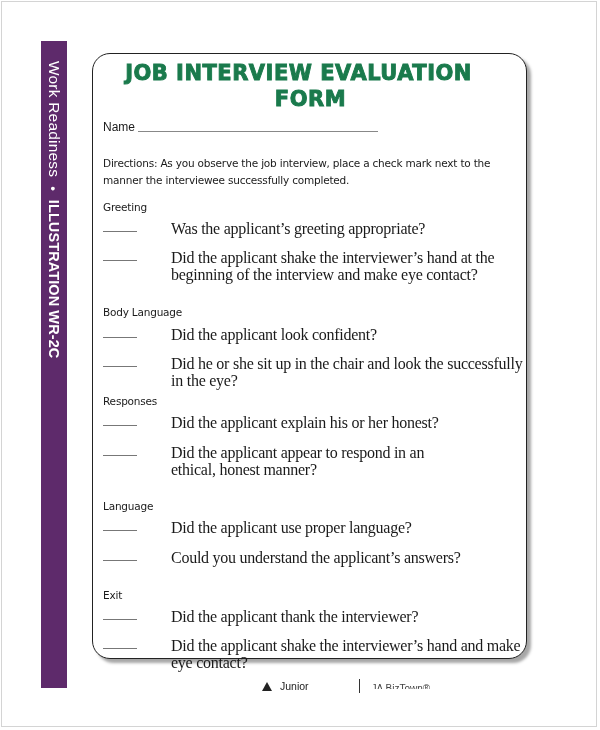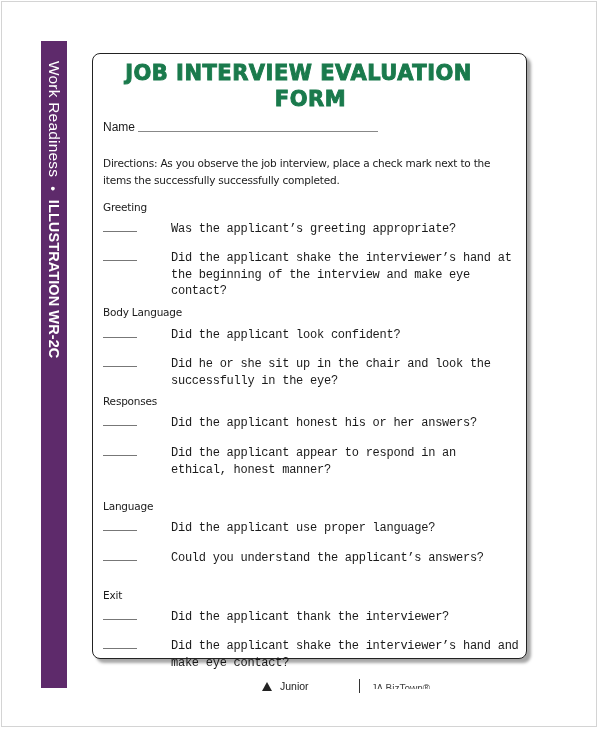--- a/index.html
+++ b/index.html
@@ -27,21 +27,21 @@
     .sidebar-text .light { font-weight: normal; letter-spacing: 0.2px; }
     .sidebar-text .dot { margin: 0 9px; font-weight: bold; font-size: 13px; }
     .sidebar-text .bold { font-weight: bold; font-size: 14.5px; letter-spacing: 0.1px; }
     .page-number {
       position: absolute; left: 41px; bottom: 0; width: 26px;
       color: #ffffff; font-family: "Liberation Sans", sans-serif; font-weight: bold;
       font-size: 13px; text-align: left; padding-left: 2px; line-height: 14px;
     }
     .form-card {
       position: absolute; left: 92px; top: 53px; width: 435px; height: 606px;
-      border: 1.6px solid #222; border-radius: 8px; background: #fff;
+      border: 1.6px solid #222; border-radius: 18px; background: #fff;
       box-shadow: 4px 4px 3px rgba(0,0,0,0.35);
       box-sizing: border-box;
     }
     .title {
       position: absolute; left: 0; top: 6px; width: 100%;
       text-align: center; color: #1a7a4c;
       font-family: "DejaVu Sans", sans-serif; font-weight: 900;
       font-size: 21px; line-height: 26px; letter-spacing: 0.5px;
       -webkit-text-stroke: 0.9px #1a7a4c;
     }
@@ -66,22 +66,22 @@
       font-family: "DejaVu Sans", sans-serif; letter-spacing: -0.2px;
     }
     .item {
       position: absolute; left: 10px; width: 420px; display: flex; align-items: flex-start;
     }
     .blank {
       display: inline-block; width: 34px; height: 1px; background: #777;
       margin-top: 10px; flex: 0 0 34px; cursor: pointer;
     }
     .question {
-      margin-left: 34px; font-size: 12px; line-height: 16.5px;
-      font-family: Liberation Mono, monospace; letter-spacing: -0.25px; width: 352px;
+      margin-left: 34px; font-size: 16px; line-height: 16.5px;
+      font-family: Liberation Serif, serif; letter-spacing: -0.25px; width: 352px;
     }
     .footer {
       position: absolute; top: 676px; left: 262px; height: 20px; display: flex; align-items: center;
     }
     .footer .logo-tri {
       width: 0; height: 0; border-left: 5px solid transparent; border-right: 5px solid transparent;
       border-bottom: 9px solid #222; margin-right: 8px;
     }
     .footer .junior { font-family: Liberation Sans, sans-serif; font-size: 10.5px; color: #222; }
     .footer .sep { width: 1px; height: 14px; background: #333; margin-left: 50px; margin-right: 12px; }
@@ -109,21 +109,21 @@
     <span class="line1">JOB INTERVIEW EVALUATION</span>
     <span class="line2">FORM</span>
   </div>
 
   <div class="name-row">
     <span>Name</span>
     <span class="name-line"></span>
   </div>
 
   <div class="directions">
-    <b>Directions:</b><span> As you observe the job interview, place a check mark next to the items the successfully successfully completed.</span>
+    <b>Directions:</b><span> As you observe the job interview, place a check mark next to the manner the interviewee successfully completed.</span>
   </div>
 
   <div class="section-head" style="top:147px">Greeting</div>
   <div class="item" style="top:167px">
     <span class="blank"></span>
     <span class="question">Was the applicant’s greeting appropriate?</span>
   </div>
   <div class="item" style="top:196px">
     <span class="blank"></span>
     <span class="question">Did the applicant shake the interviewer’s hand at the beginning of the interview and make eye contact?</span>
@@ -135,21 +135,21 @@
     <span class="question">Did the applicant look confident?</span>
   </div>
   <div class="item" style="top:302px">
     <span class="blank"></span>
     <span class="question" style="width:360px">Did he or she sit up in the chair and look the successfully in the eye?</span>
   </div>
 
   <div class="section-head" style="top:341px">Responses</div>
   <div class="item" style="top:361px">
     <span class="blank"></span>
-    <span class="question">Did the applicant honest his or her answers?</span>
+    <span class="question">Did the applicant explain his or her honest?</span>
   </div>
   <div class="item" style="top:391px">
     <span class="blank"></span>
     <span class="question" style="width:300px">Did the applicant appear to respond in an ethical, honest manner?</span>
   </div>
 
   <div class="section-head" style="top:446px">Language</div>
   <div class="item" style="top:466px">
     <span class="blank"></span>
     <span class="question">Did the applicant use proper language?</span>

